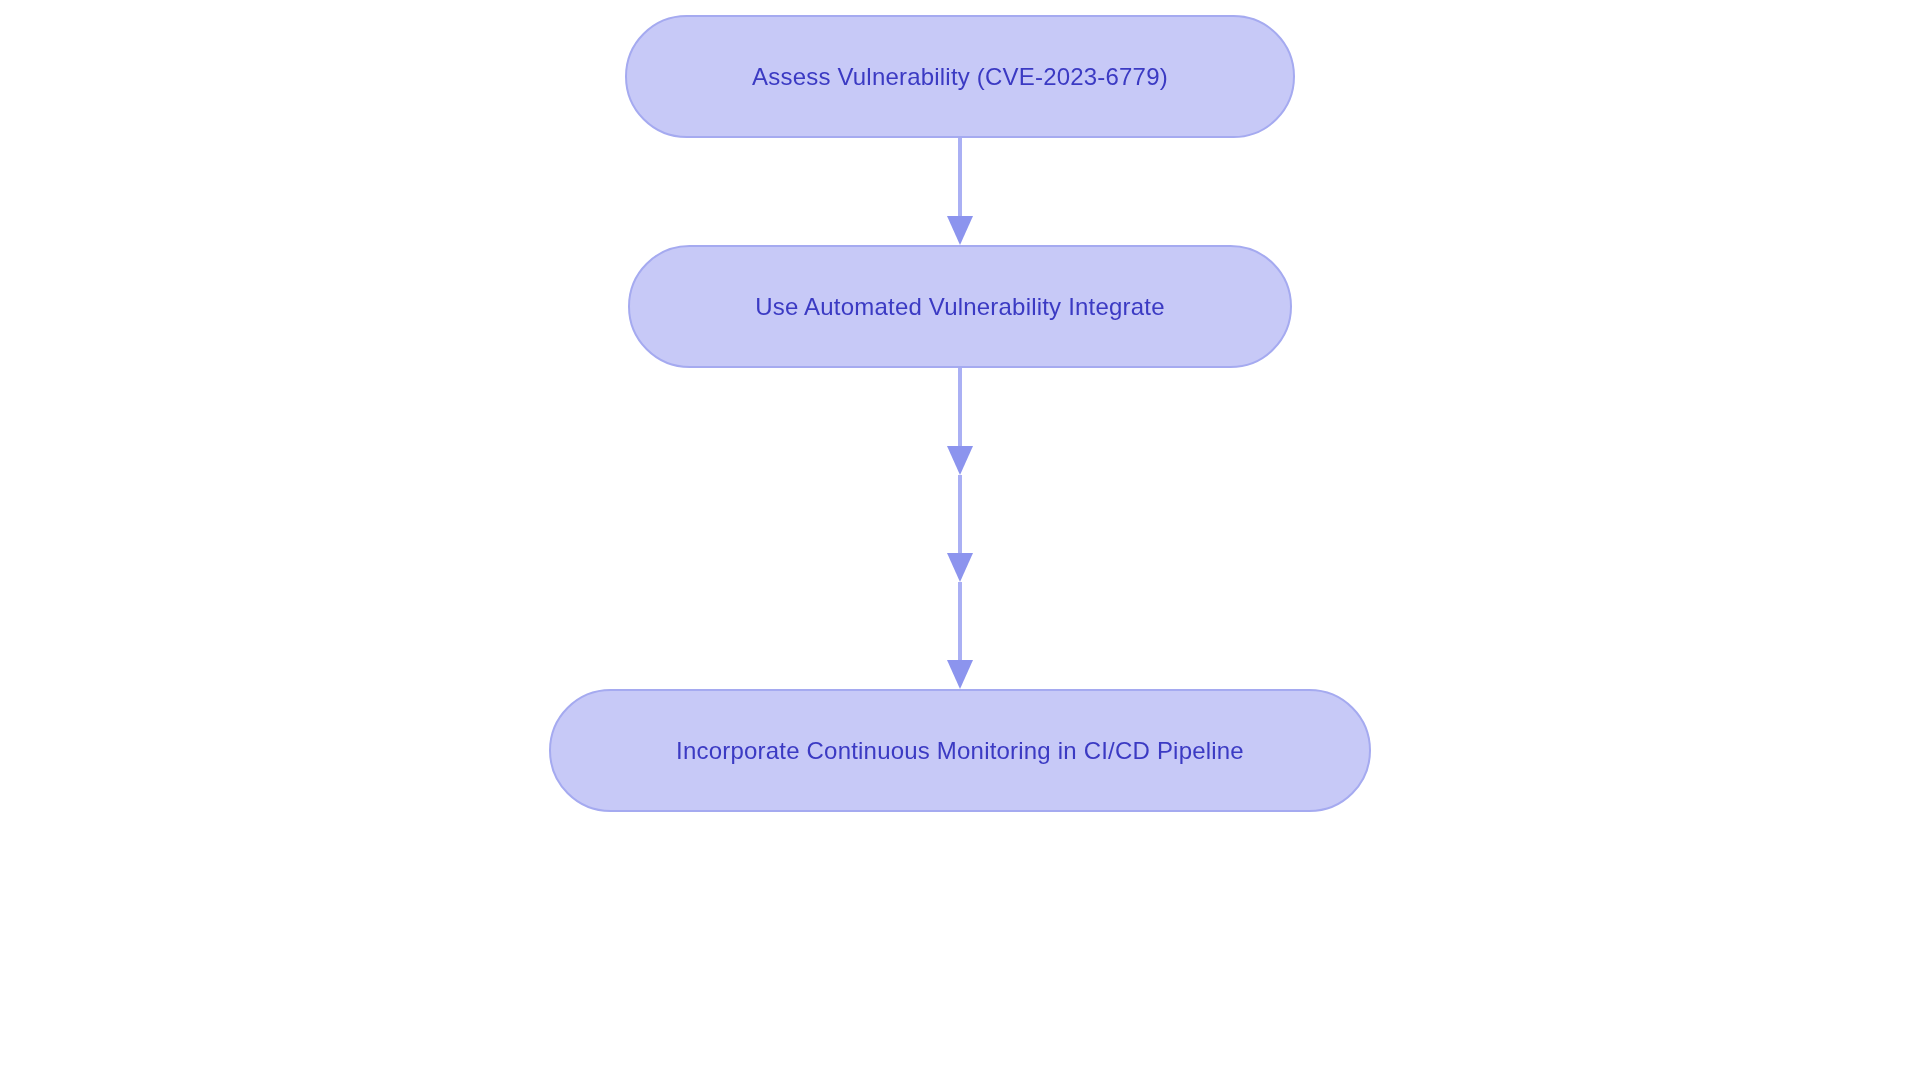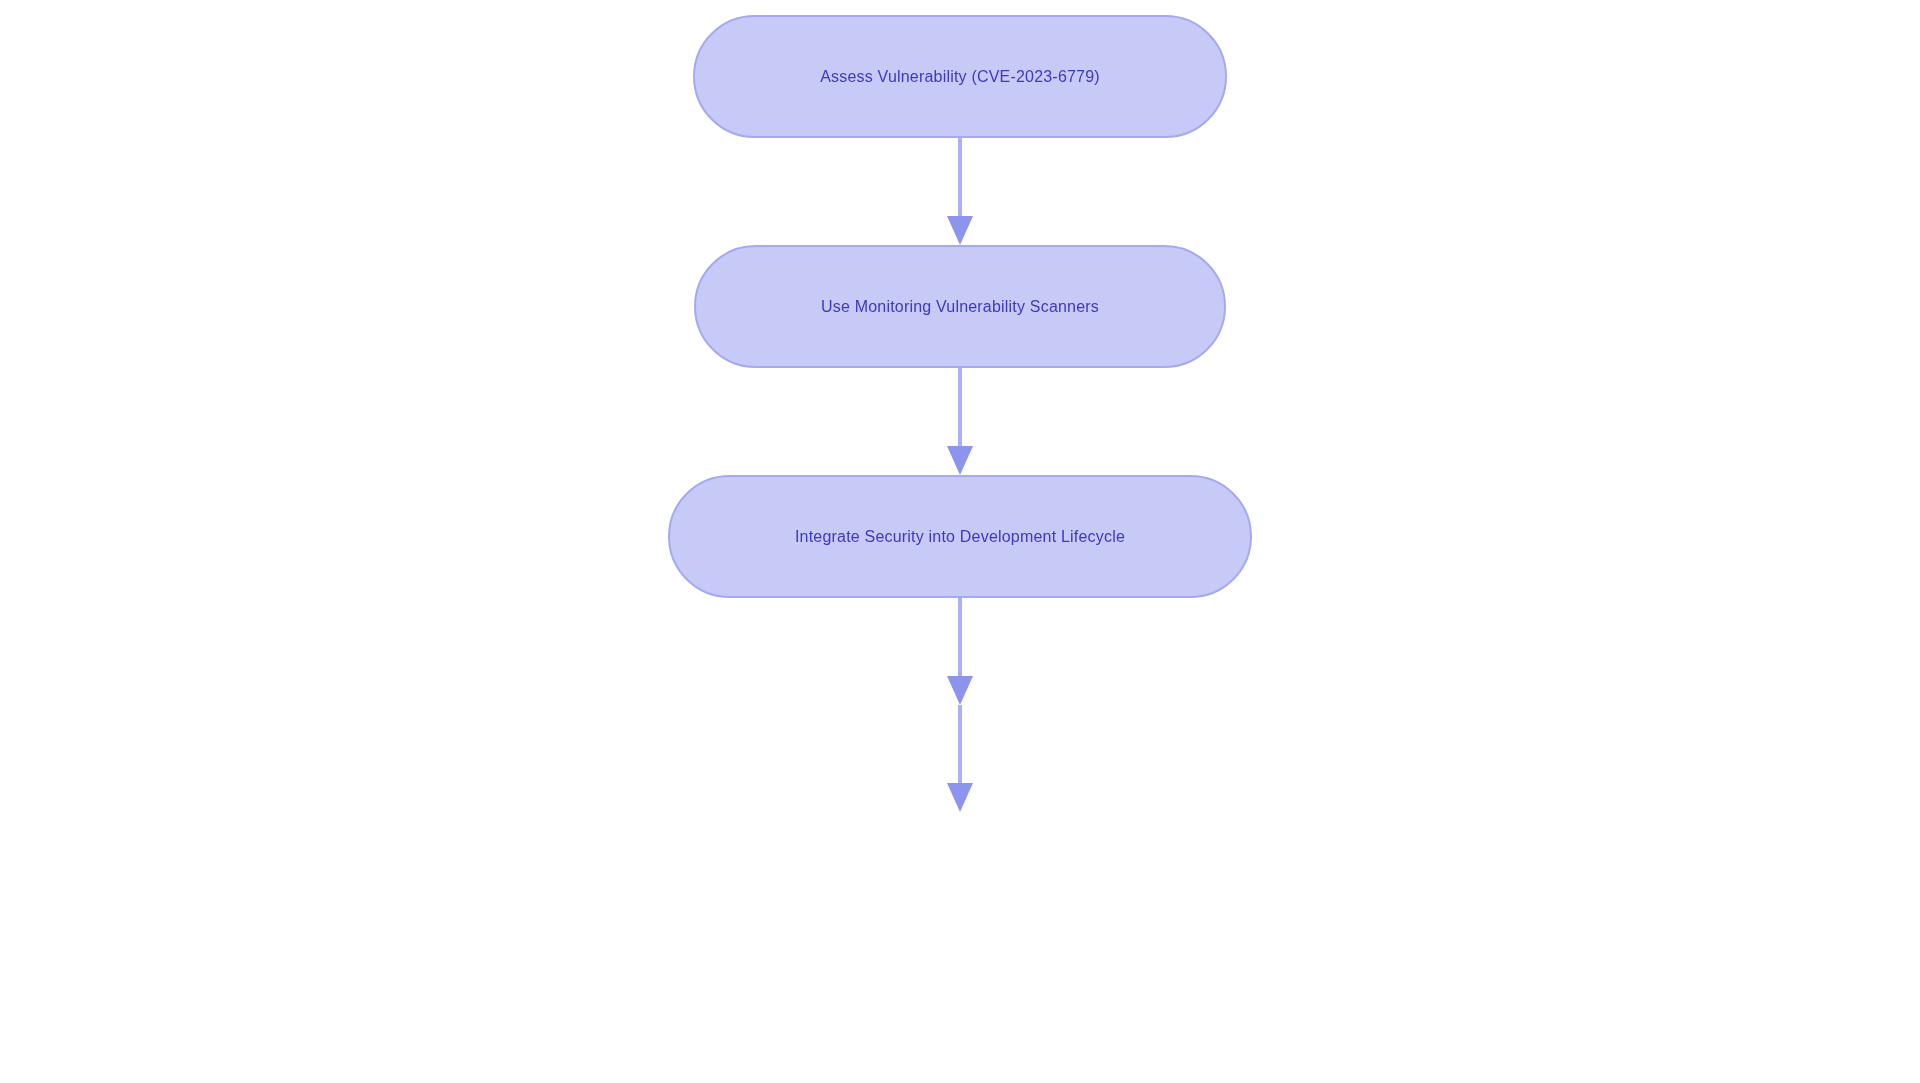--- a/index.html
+++ b/index.html
@@ -29,21 +29,21 @@
     display: flex;
     align-items: center;
     justify-content: center;
     padding: 0 125px;
     box-sizing: border-box;
     white-space: nowrap;
     flex: 0 0 auto;
   }
   .node-label {
     color: var(--node-text, #3b3ac3);
-    font-size: 16px;
+    font-size: 24px;
     letter-spacing: 0.2px;
   }
   .arrow {
     height: 107px;
     display: flex;
     flex-direction: column;
     align-items: center;
     flex: 0 0 auto;
   }
   .arrow-shaft {
@@ -68,37 +68,37 @@
   <div class="node">
     <span class="node-label">Assess Vulnerability (CVE-2023-6779)</span>
   </div>
 
   <div class="arrow">
     <div class="arrow-shaft"></div>
     <div class="arrowhead"></div>
   </div>
 
   <div class="node">
-    <span class="node-label">Use Monitoring Vulnerability Scanners</span>
-  </div>
-
-  <div class="arrow">
-    <div class="arrow-shaft"></div>
-    <div class="arrowhead"></div>
-  </div>
-
-  <div class="node">
-    <span class="node-label">Integrate Security into Development Lifecycle</span>
+    <span class="node-label">Use Automated Vulnerability Integrate</span>
   </div>
 
   <div class="arrow">
     <div class="arrow-shaft"></div>
     <div class="arrowhead"></div>
   </div>
 
 
   <div class="arrow">
     <div class="arrow-shaft"></div>
     <div class="arrowhead"></div>
   </div>
 
 
+  <div class="arrow">
+    <div class="arrow-shaft"></div>
+    <div class="arrowhead"></div>
+  </div>
+
+  <div class="node">
+    <span class="node-label">Incorporate Continuous Monitoring in CI/CD Pipeline</span>
+  </div>
+
 </div>
 
 </body></html>

